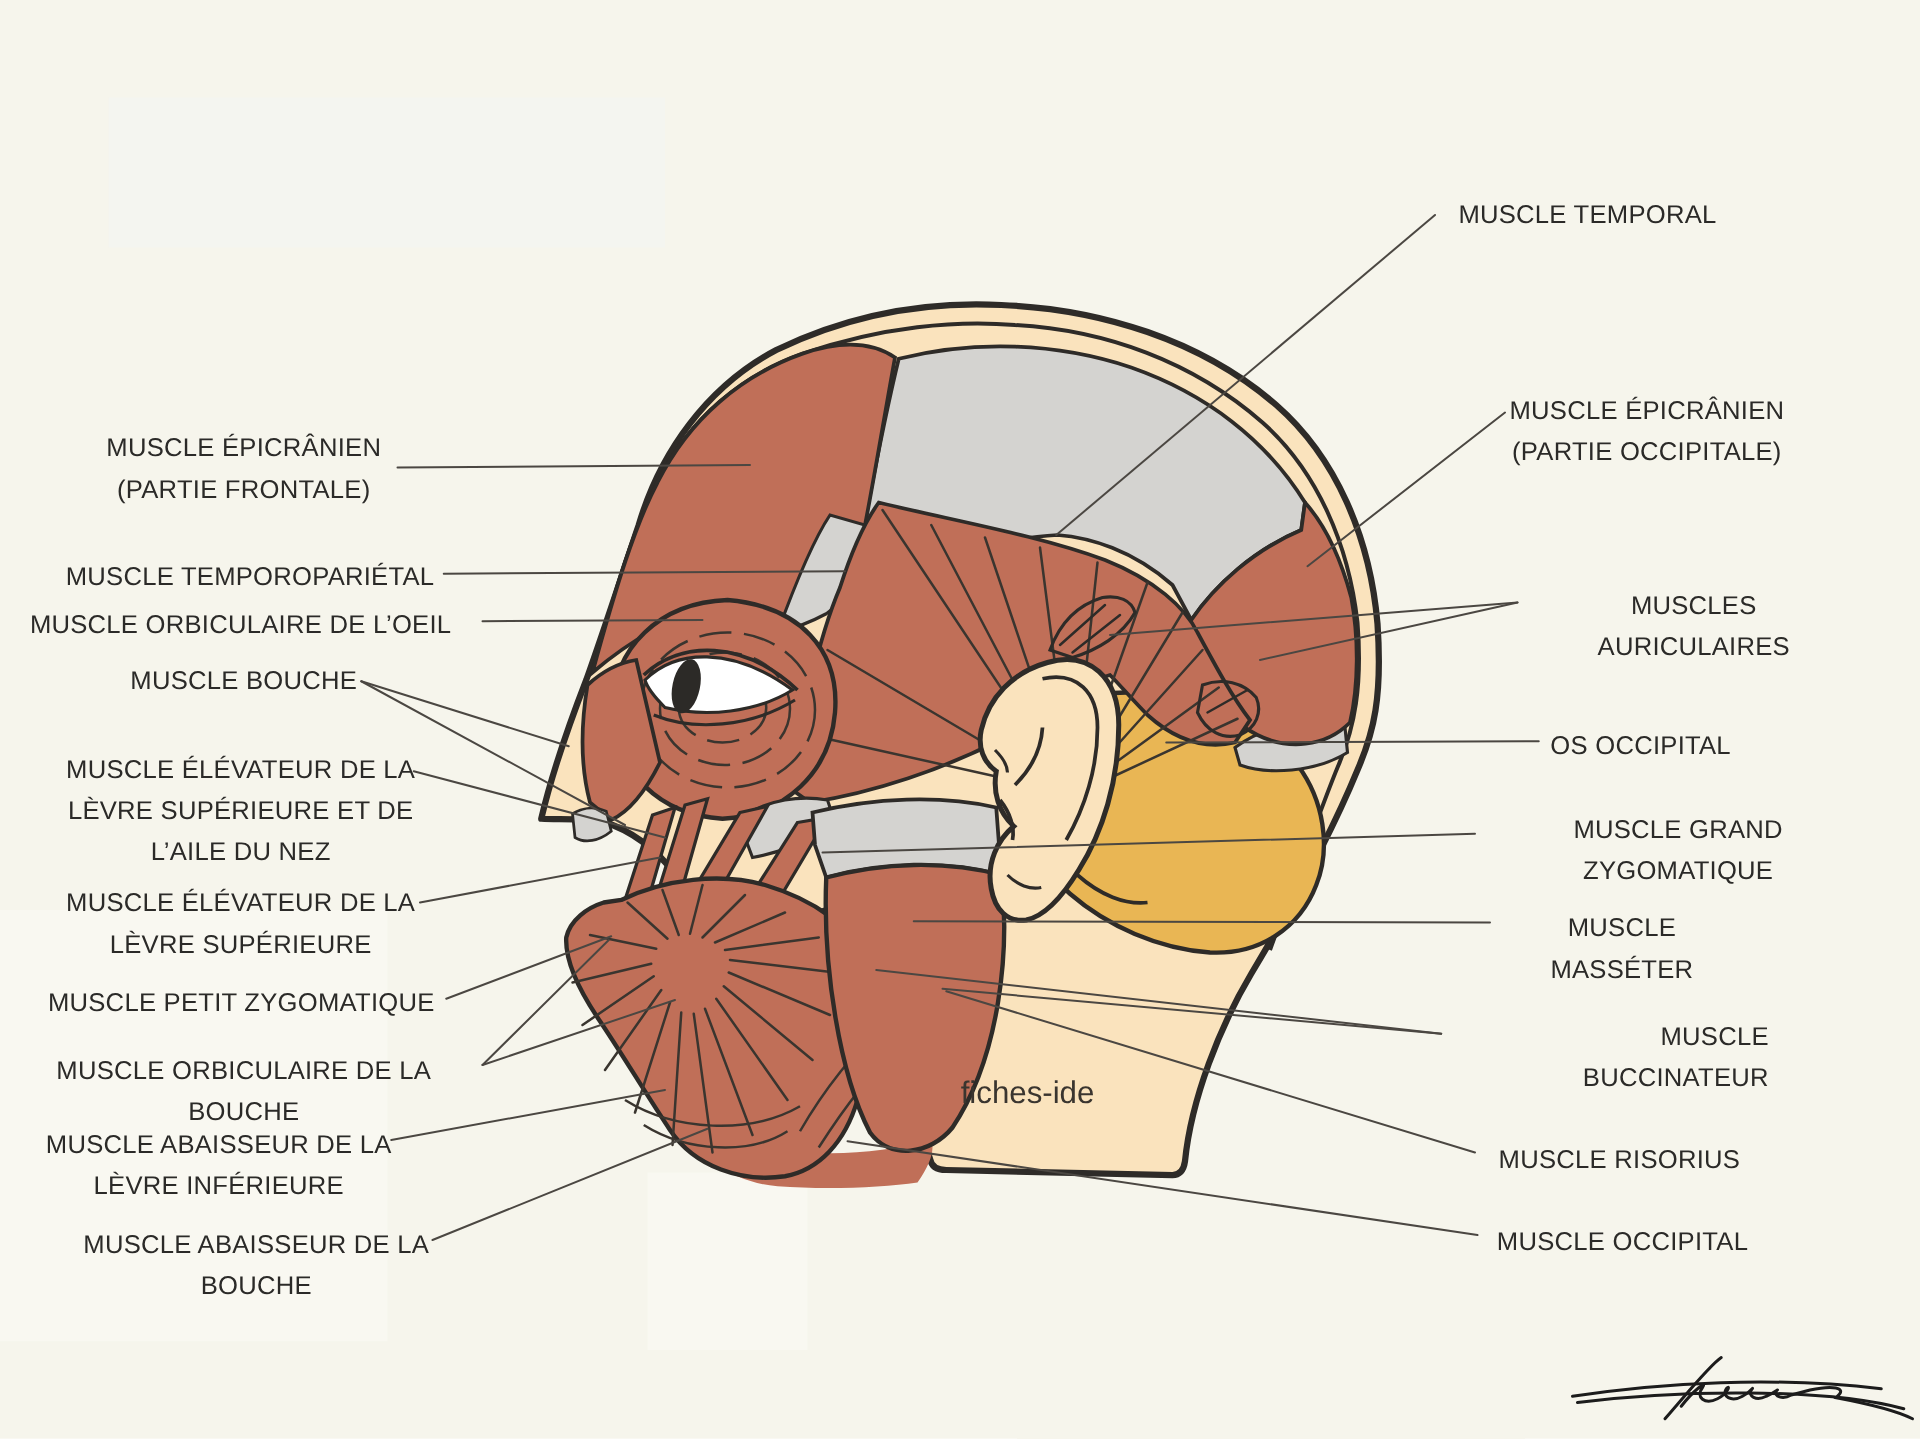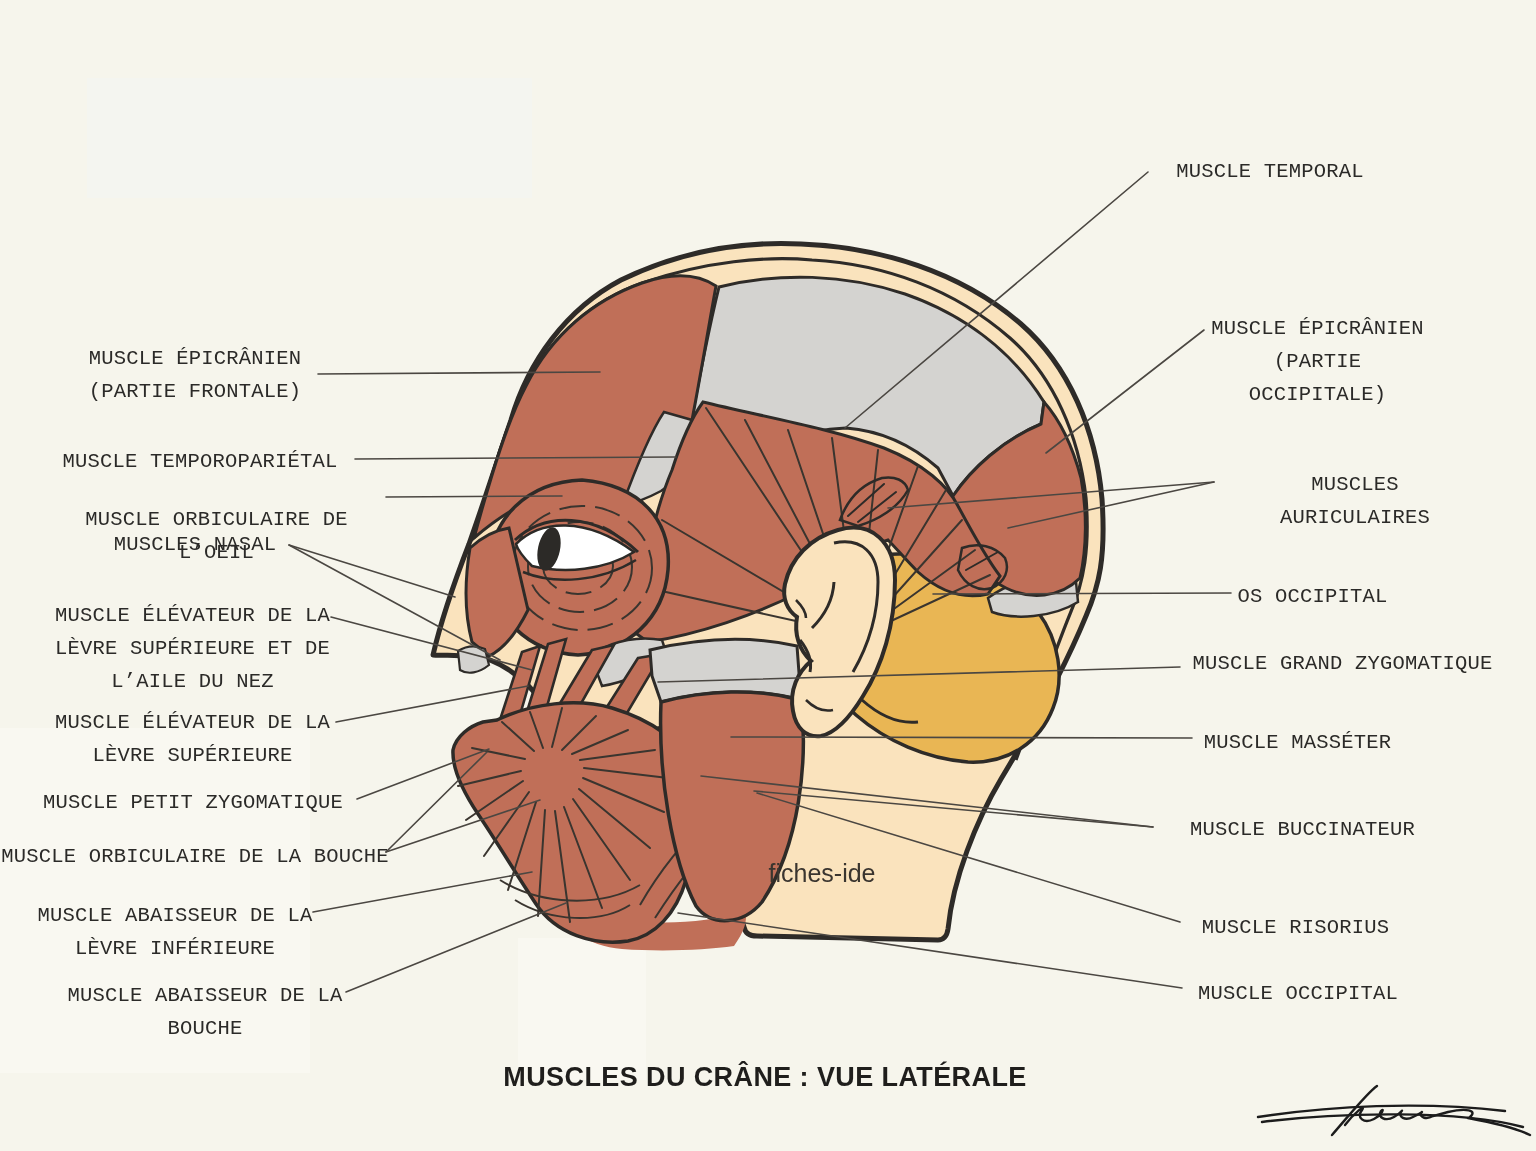--- a/index.html
+++ b/index.html
@@ -12,21 +12,21 @@
   }
   #artwork{position:absolute;left:0;top:0;}
   .lbl{
     position:absolute;
     color:#2b2a28;
     font-size:20.5px;
     line-height:33px;
     letter-spacing:.2px;
     text-align:center;
     white-space:pre-line;
-    font-family:Liberation Mono, monospace;
+    font-family:Liberation Sans, sans-serif;
   }
   .title{
     position:absolute;
     left:440px;top:1062px;width:650px;
     text-align:center;
     font-size:27px;font-weight:bold;
     letter-spacing:.4px;
     color:#1f1e1c;
   }
 </style>
@@ -244,22 +244,22 @@
       <path d="M1262 1122 C1340 1112 1460 1110 1523 1127"></path>
       <path d="M1332 1135 C1352 1112 1368 1092 1377 1086"></path>
       <path d="M1345 1125 C1355 1112 1366 1104 1362 1110 C1356 1118 1364 1124 1374 1119 C1382 1115 1385 1107 1381 1111 C1377 1117 1385 1122 1394 1117 C1400 1114 1404 1108 1401 1112 C1398 1117 1405 1121 1413 1117 C1420 1114 1424 1110 1421 1113 C1419 1117 1426 1120 1433 1116 L1448 1112 C1466 1108 1478 1110 1470 1117"></path>
       <path d="M1468 1118 C1500 1124 1520 1130 1530 1135"></path>
     </g>
   </svg>
 
   <div class="lbl" style="left:80px;top:342px;width:230px;">MUSCLE ÉPICRÂNIEN
 (PARTIE FRONTALE)</div>
   <div class="lbl" style="left:35px;top:445px;width:330px;">MUSCLE TEMPOROPARIÉTAL</div>
-  <div class="lbl" style="left:20px;top:503px;width:345px;margin-left:24px;">MUSCLE ORBICULAIRE DE L’OEIL</div>
-  <div class="lbl" style="left:100px;top:528px;width:190px;">MUSCLES NASAL</div>
+  <div class="lbl" style="left:20px;top:483px;width:345px;">MUSCLE ORBICULAIRE DE L’OEIL</div>
+  <div class="lbl" style="left:100px;top:528px;width:190px;">MUSCLE BOUCHE</div>
   <div class="lbl" style="left:50px;top:599px;width:285px;">MUSCLE ÉLÉVATEUR DE LA
 LÈVRE SUPÉRIEURE ET DE
 L’AILE DU NEZ</div>
   <div class="lbl" style="left:50px;top:706px;width:285px;">MUSCLE ÉLÉVATEUR DE LA
 LÈVRE SUPÉRIEURE</div>
   <div class="lbl" style="left:38px;top:786px;width:310px;">MUSCLE PETIT ZYGOMATIQUE</div>
   <div class="lbl" style="left:0px;top:840px;width:390px;">MUSCLE ORBICULAIRE DE LA BOUCHE</div>
   <div class="lbl" style="left:30px;top:899px;width:290px;">MUSCLE ABAISSEUR DE LA
 LÈVRE INFÉRIEURE</div>
   <div class="lbl" style="left:60px;top:979px;width:290px;">MUSCLE ABAISSEUR DE LA
@@ -269,15 +269,14 @@
   <div class="lbl" style="left:1200px;top:312px;width:235px;">MUSCLE ÉPICRÂNIEN
 (PARTIE OCCIPITALE)</div>
   <div class="lbl" style="left:1230px;top:468px;width:250px;">MUSCLES AURICULAIRES</div>
   <div class="lbl" style="left:1235px;top:580px;width:155px;">OS OCCIPITAL</div>
   <div class="lbl" style="left:1195px;top:726px;width:205px;">MUSCLE MASSÉTER</div>
   <div class="lbl" style="left:1185px;top:647px;width:315px;">MUSCLE GRAND ZYGOMATIQUE</div>
   <div class="lbl" style="left:1180px;top:813px;width:235px;text-align:right;">MUSCLE BUCCINATEUR</div>
   <div class="lbl" style="left:1198px;top:911px;width:195px;">MUSCLE RISORIUS</div>
   <div class="lbl" style="left:1193px;top:977px;width:210px;">MUSCLE OCCIPITAL</div>
 
-  <div class="title">MUSCLES DU CRÂNE : VUE LATÉRALE</div>
 
 </div>
 
 </body></html>

